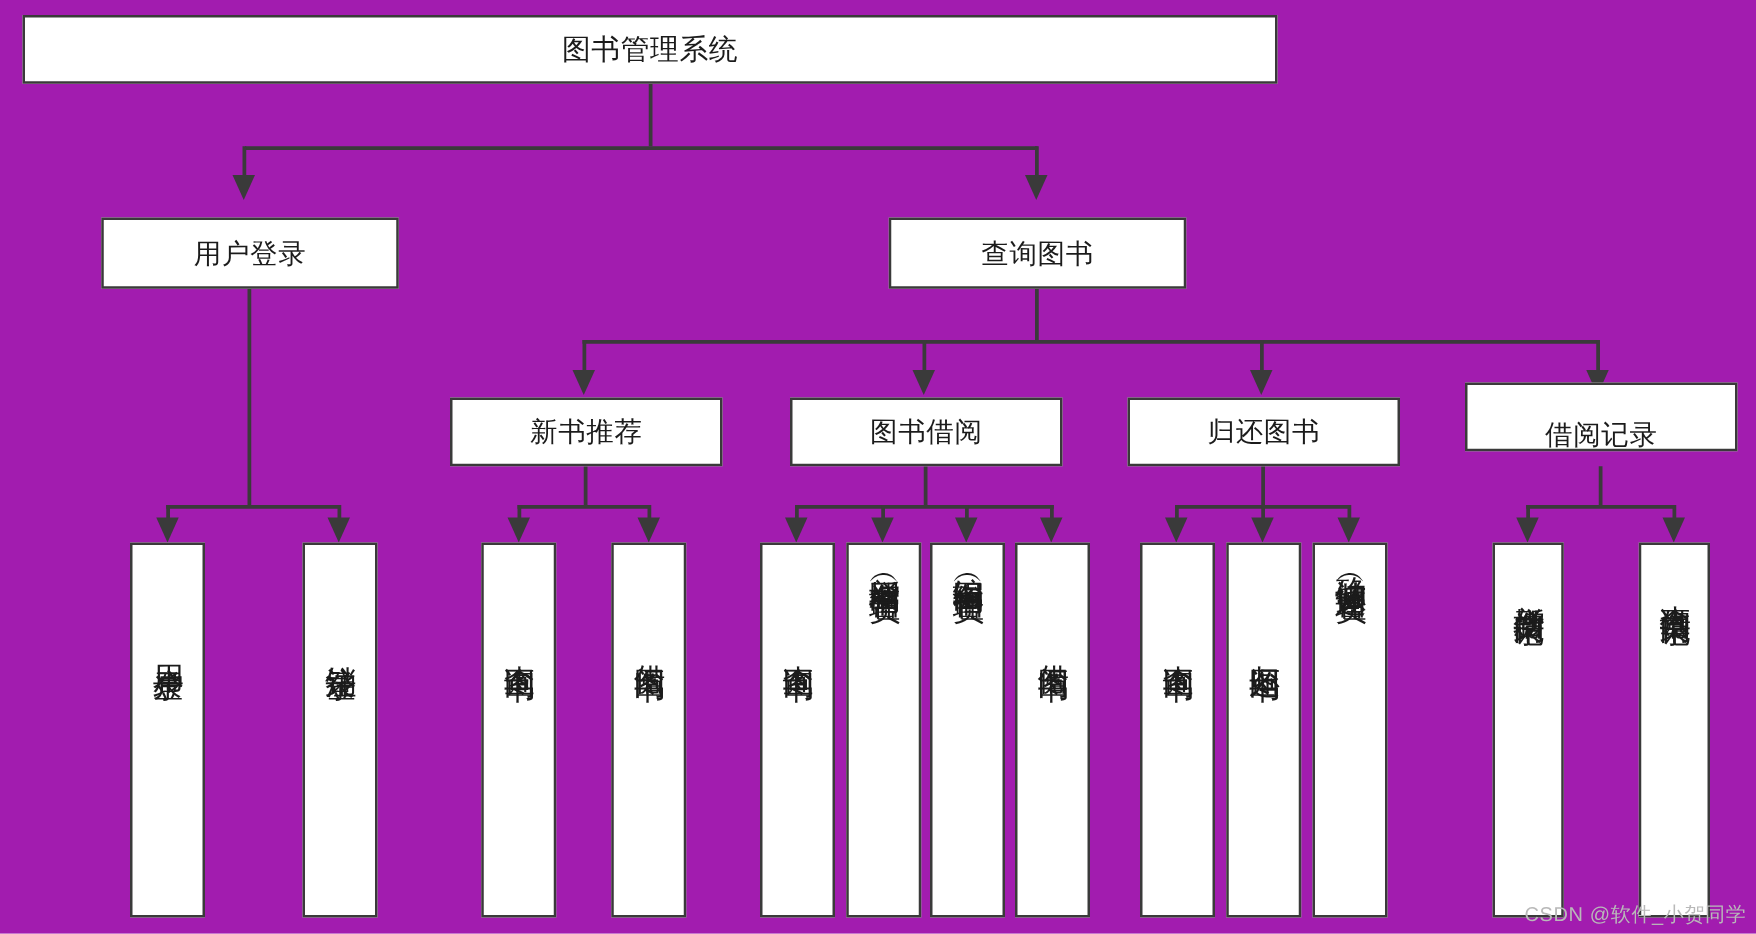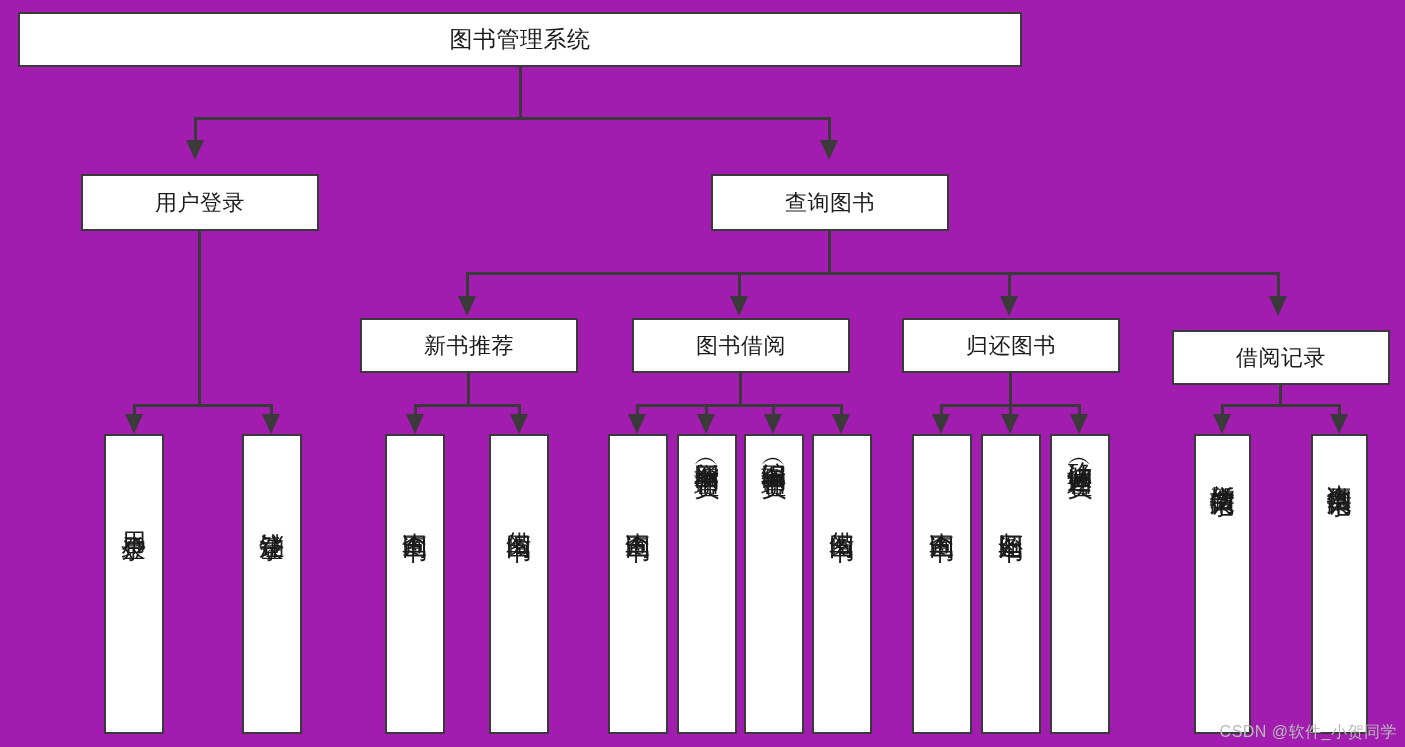--- a/index.html
+++ b/index.html
@@ -135,21 +135,21 @@
 
   <div class="node h-node" style="left:360px;top:318px;width:218px;height:55px;">
     <span class="lbl">新书推荐</span>
   </div>
   <div class="node h-node" style="left:632px;top:318px;width:218px;height:55px;">
     <span class="lbl">图书借阅</span>
   </div>
   <div class="node h-node" style="left:902px;top:318px;width:218px;height:55px;">
     <span class="lbl">归还图书</span>
   </div>
-  <div class="node h-node" style="left:1172px;top:330px;width:218px;height:55px;">
+  <div class="node h-node" style="left:1172px;top:306px;width:218px;height:55px;align-items:flex-end;">
     <span class="lbl">借阅记录</span>
   </div>
 
   <div class="vline" style="left:467px;top:373px;height:33px;"></div>
   <div class="hline" style="left:414px;top:404px;width:106px;"></div>
   <div class="vline" style="left:414px;top:404px;height:24px;"></div>
   <div class="arrow" style="left:406px;top:414px;"></div>
   <div class="vline" style="left:518px;top:404px;height:24px;"></div>
   <div class="arrow" style="left:510px;top:414px;"></div>
 

